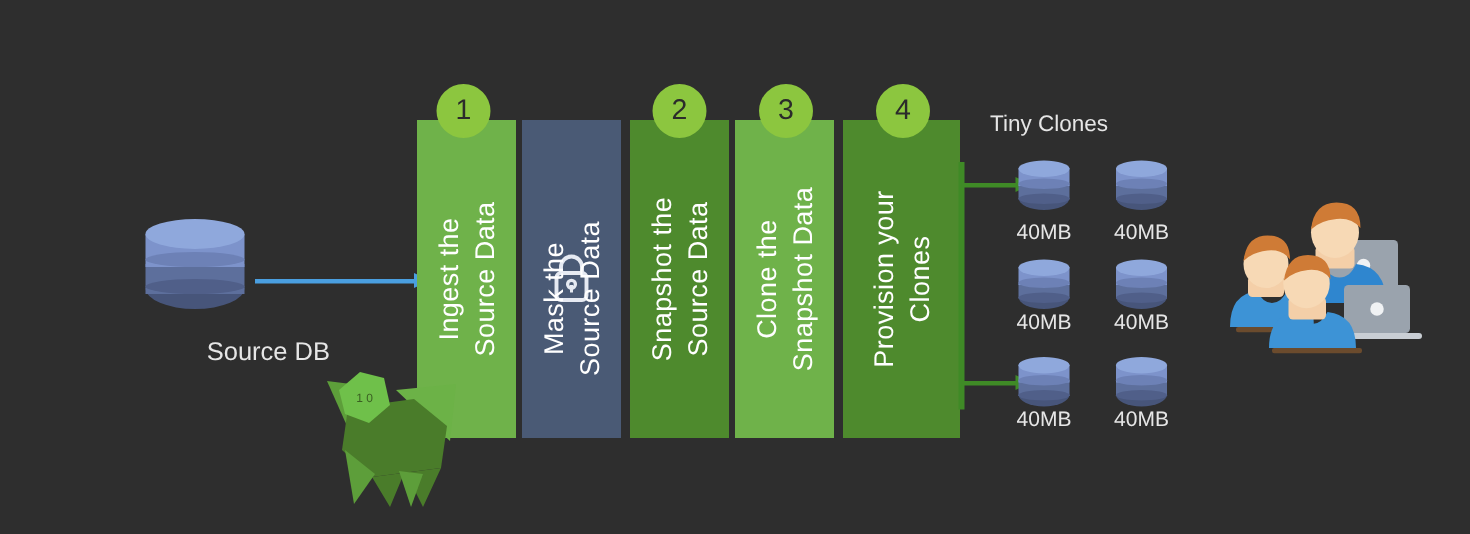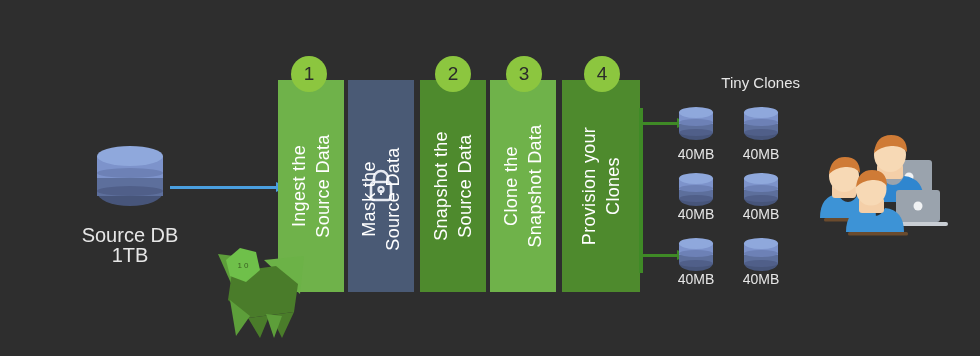--- a/index.html
+++ b/index.html
@@ -20,22 +20,22 @@
             background:#8fa8dc;}
   .cyl .band1{position:absolute;left:0;top:10px;width:100%;height:22px;background:#7d93cb;}
   .cyl .band2{position:absolute;left:0;top:30px;width:100%;height:20px;background:#5d6f9c;}
   .cyl .band3{position:absolute;left:0;top:46px;width:100%;height:14px;background:#47557a;
               border-bottom-left-radius:50% 14px;border-bottom-right-radius:50% 14px;}
   .cyl .seam{position:absolute;left:0;top:22px;width:100%;height:10px;border-radius:50%;
              background:#6d81b6;}
   .cyl .seam2{position:absolute;left:0;top:40px;width:100%;height:10px;border-radius:50%;
              background:#505f89;}
 
-  .src-label{position:absolute;left:40px;top:225px;width:180px;text-align:center;
-             font-size:20px;color:#e6e6e6;line-height:20px;}
+  .src-label{position:absolute;left:40px;top:225px;width:180px;text-align:right;
+             font-size:17px;color:#e6e6e6;line-height:20px;}
 
   
   .blue-arrow{position:absolute;left:170px;top:186px;width:108px;height:3px;background:#4a9fe0;}
   .blue-arrow::after{content:"";position:absolute;right:-9px;top:-4px;
       border-left:11px solid #4a9fe0;border-top:5.5px solid transparent;border-bottom:5.5px solid transparent;}
   .blue-label{position:absolute;left:168px;top:148px;width:116px;text-align:center;
               font-size:14px;color:#e8e8e8;}
 
   
   .col{position:absolute;top:80px;height:212px;}
@@ -59,21 +59,21 @@
 
   .lock{position:absolute;top:88px;left:50%;transform:translateX(-50%);}
 
   
   .gbar{position:absolute;left:639px;top:108px;width:4px;height:165px;background:#3f8a26;}
   .garrow{position:absolute;height:3px;background:#3f8a26;}
   .garrow::after{content:"";position:absolute;right:-9px;top:-4px;
       border-left:11px solid #3f8a26;border-top:5.5px solid transparent;border-bottom:5.5px solid transparent;}
 
   
-  .tc-title{position:absolute;left:660px;top:74px;width:140px;text-align:right;
+  .tc-title{position:absolute;left:660px;top:74px;width:140px;text-align:left;
             font-size:15px;color:#e6e6e6;}
   .clone{position:absolute;width:34px;height:36px;}
   .clone .t{position:absolute;left:0;top:0;width:100%;height:11px;border-radius:50%;background:#8fa8dc;}
   .clone .b1{position:absolute;left:0;top:5px;width:100%;height:12px;background:#7d93cb;}
   .clone .s1{position:absolute;left:0;top:12px;width:100%;height:7px;border-radius:50%;background:#6d81b6;}
   .clone .b2{position:absolute;left:0;top:16px;width:100%;height:10px;background:#5d6f9c;}
   .clone .s2{position:absolute;left:0;top:22px;width:100%;height:7px;border-radius:50%;background:#505f89;}
   .clone .b3{position:absolute;left:0;top:25px;width:100%;height:8px;background:#47557a;
              border-bottom-left-radius:50% 8px;border-bottom-right-radius:50% 8px;}
   .clone-lbl{position:absolute;width:70px;text-align:center;font-size:14px;color:#e6e6e6;}
@@ -93,21 +93,20 @@
       <div class="band3"></div>
         <div class="band2"></div>
         <div class="seam2"></div>
       <div class="band1"></div>
         <div class="seam"></div>
         <div class="top"></div>
     </div>
   </div>
   <div class="src-label">
     <div>Source DB</div>
-    <div>1TB</div>
   </div>
 
   <div class="blue-arrow"></div>
 
   <div class="col col-green-light" style="left:278px;width:66px;">
     <div class="vtext">
       <span>Ingest the</span>
       <span>Source Data</span>
     </div>
   </div>

